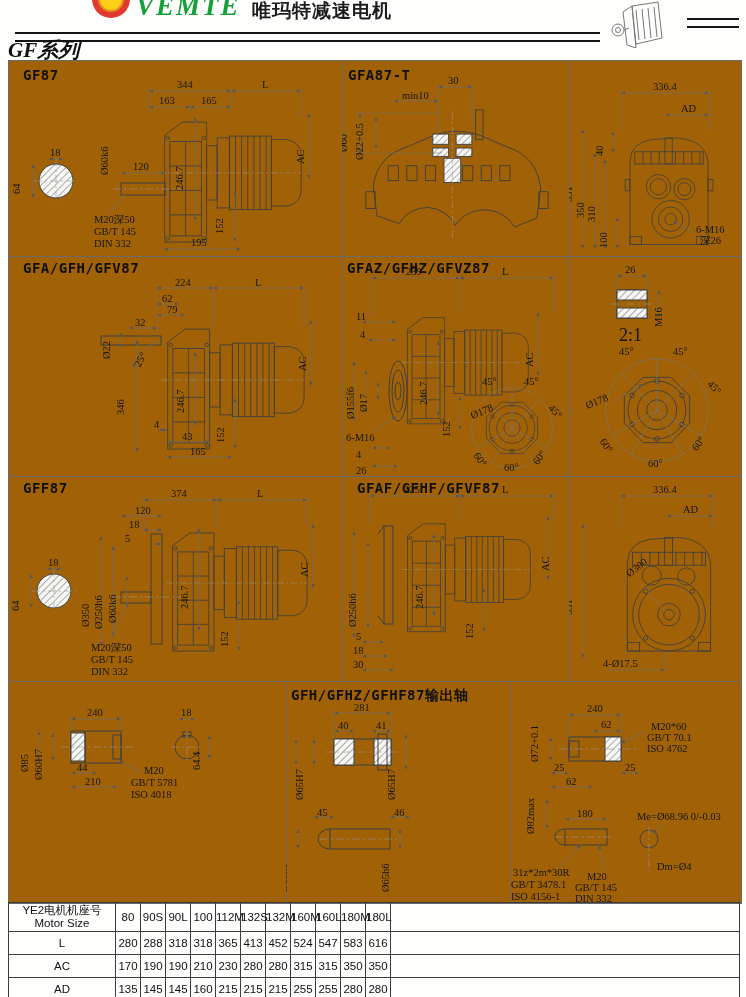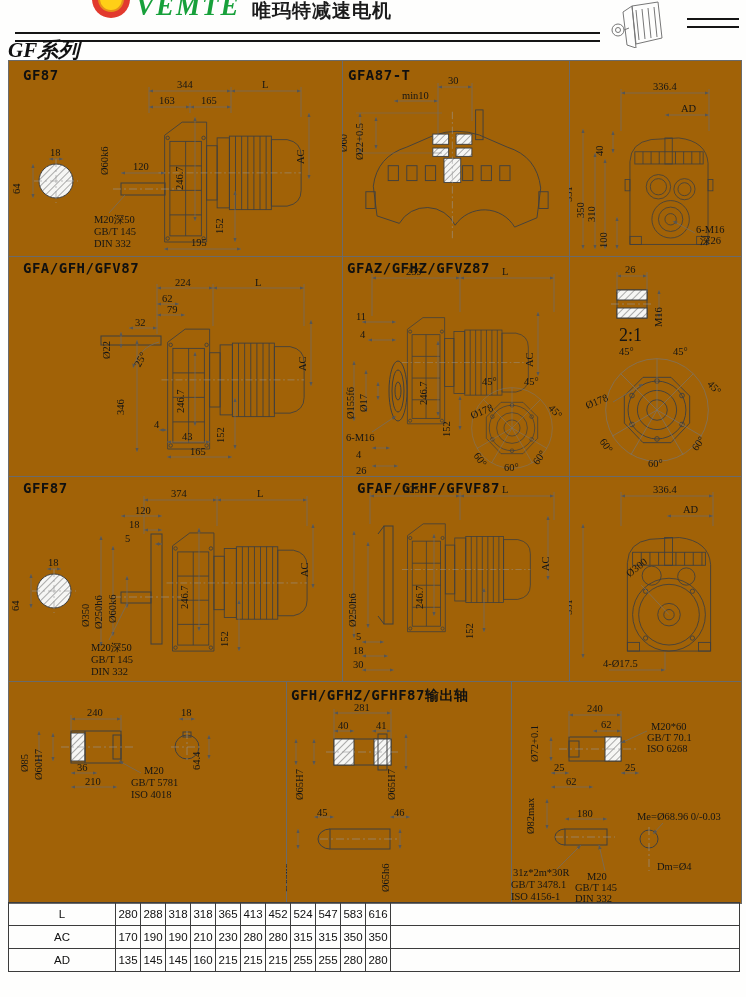--- a/index.html
+++ b/index.html
@@ -505,21 +505,21 @@
         <line x1="44" y1="52" x2="44" y2="80" stroke="#6e6e6e" stroke-width="0.7" marker-start="url(#ma)" marker-end="url(#ma)"></line>
         <line x1="62" y1="92" x2="88" y2="92" stroke="#6e6e6e" stroke-width="0.7" marker-start="url(#ma)" marker-end="url(#ma)"></line>
         <line x1="62" y1="106" x2="108" y2="106" stroke="#6e6e6e" stroke-width="0.7" marker-start="url(#ma)" marker-end="url(#ma)"></line>
         <line x1="200" y1="54" x2="200" y2="78" stroke="#6e6e6e" stroke-width="0.7" marker-start="url(#ma)" marker-end="url(#ma)"></line>
         <path d="M110,80 L132,92" stroke="#6e6e6e" stroke-width="0.7" marker-start="url(#ma)"></path>
       </svg>
       <span class="dl" style="left:78px;top:26px">240</span>
       <span class="dl" style="left:172px;top:26px">18</span>
       <span class="dl rt" style="left:21px;top:80px">Ø85</span>
       <span class="dl rt" style="left:35px;top:88px">Ø60H7</span>
-      <span class="dl" style="left:68px;top:81px">36</span>
+      <span class="dl" style="left:68px;top:81px">44</span>
       <span class="dl" style="left:76px;top:95px">210</span>
       <span class="dl rt" style="left:193px;top:78px">64.4</span>
       <span class="dl" style="left:135px;top:84px">M20</span>
       <span class="dl" style="left:122px;top:96px">GB/T 5781</span>
       <span class="dl" style="left:122px;top:108px">ISO 4018</span>
     </div>
 
     <div class="panel br" style="left:277px;top:620px;width:225px;height:222px">
       <svg class="draw" width="225" height="222" viewBox="0 0 225 222" fill="none" stroke="#3f3f3f" stroke-width="1">
         <rect x="48" y="58" width="57" height="26"></rect>
@@ -587,37 +587,55 @@
       <span class="dl" style="left:90px;top:38px">62</span>
       <span class="dl" style="left:43px;top:81px">25</span>
       <span class="dl" style="left:114px;top:81px">25</span>
       <span class="dl" style="left:55px;top:95px">62</span>
       <span class="dl rt" style="left:25px;top:142px">Ø82max</span>
       <span class="dl" style="left:66px;top:127px">180</span>
       <span class="dl" style="left:126px;top:130px">Me=Ø68.96 0/-0.03</span>
       <span class="dl" style="left:146px;top:180px">Dm=Ø4</span>
       <span class="dl" style="left:140px;top:40px">M20*60</span>
       <span class="dl" style="left:136px;top:51px">GB/T 70.1</span>
-      <span class="dl" style="left:136px;top:62px">ISO 6268</span>
+      <span class="dl" style="left:136px;top:62px">ISO 4762</span>
       <span class="dl" style="left:2px;top:186px">31z*2m*30R</span>
       <span class="dl" style="left:0;top:198px">GB/T 3478.1</span>
       <span class="dl" style="left:0;top:210px">ISO 4156-1</span>
       <span class="dl" style="left:76px;top:190px">M20</span>
       <span class="dl" style="left:64px;top:201px">GB/T 145</span>
       <span class="dl" style="left:64px;top:212px">DIN 332</span>
     </div>
   </div>
 
   <table id="spec-table">
     <colgroup>
       <col style="width:107px">
       <col span="11" style="width:25px">
       <col>
     </colgroup>
     <tbody>
+        <tr class="hrow">
+      <td class="cnlbl">
+        <div>YE2电机机座号</div>
+        <div>Motor Size</div>
+      </td>
+      <td>80</td>
+      <td>90S</td>
+      <td>90L</td>
+      <td>100</td>
+      <td>112M</td>
+      <td>132S</td>
+      <td>132M</td>
+      <td>160M</td>
+      <td>160L</td>
+      <td>180M</td>
+      <td>180L</td>
+      <td class="fill"></td>
+    </tr>
     <tr>
       <td>L</td>
       <td>280</td>
       <td>288</td>
       <td>318</td>
       <td>318</td>
       <td>365</td>
       <td>413</td>
       <td>452</td>
       <td>524</td>

